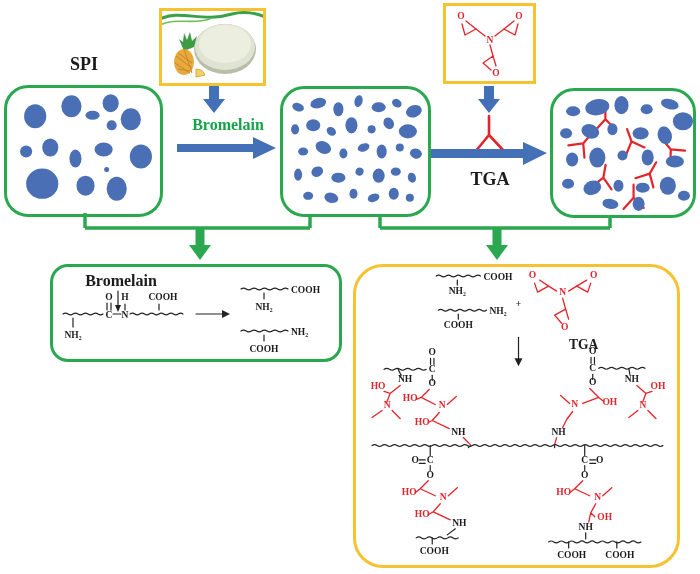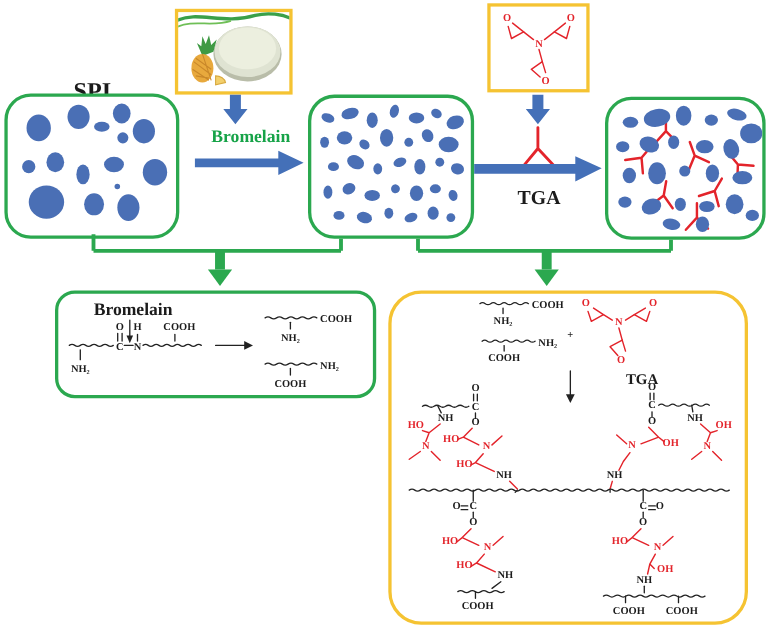--- a/index.html
+++ b/index.html
@@ -15,21 +15,21 @@
   .chem-k{fill:#1b1b1b;font-size:9.5px;}
   .chem-r{fill:#E3242B;font-size:9.5px;}
   .ln-k{stroke:#222;stroke-width:1.2;fill:none;stroke-linecap:round;}
   .ln-r{stroke:#E3242B;stroke-width:1.3;fill:none;stroke-linecap:round;}
 </style>
 </head>
 <body>
 
 <div id="canvas">
 
-  <div class="lbl" style="left:38px;top:54px;width:92px;font-size:22px;margin-top:16px;">SPI</div>
+  <div class="lbl" style="left:38px;top:54px;width:92px;font-size:18px;">SPI</div>
 
   <div class="panel green-panel" style="left:4px;top:85px;width:159px;height:132px;">
     <svg width="100%" height="100%" viewBox="0 0 152 125">
       <g>
           <ellipse cx="28" cy="28" rx="11" ry="12" fill="#4A6FB5"></ellipse>
           <ellipse cx="64" cy="18" rx="10" ry="11" fill="#4A6FB5"></ellipse>
           <ellipse cx="85" cy="27" rx="7" ry="4.5" fill="#4A6FB5"></ellipse>
           <ellipse cx="103" cy="15" rx="8" ry="9" fill="#4A6FB5"></ellipse>
           <ellipse cx="104" cy="37" rx="5" ry="5" fill="#4A6FB5"></ellipse>
           <ellipse cx="123" cy="31" rx="10" ry="11" fill="#4A6FB5"></ellipse>

